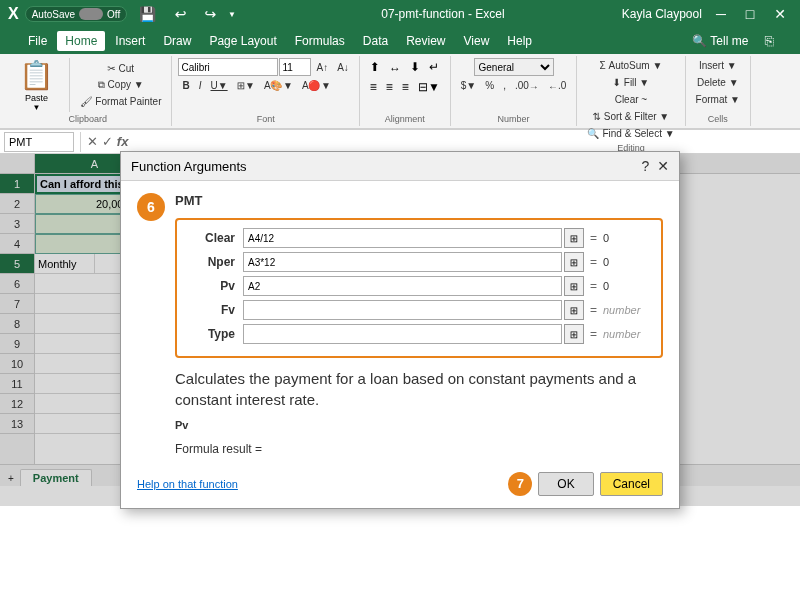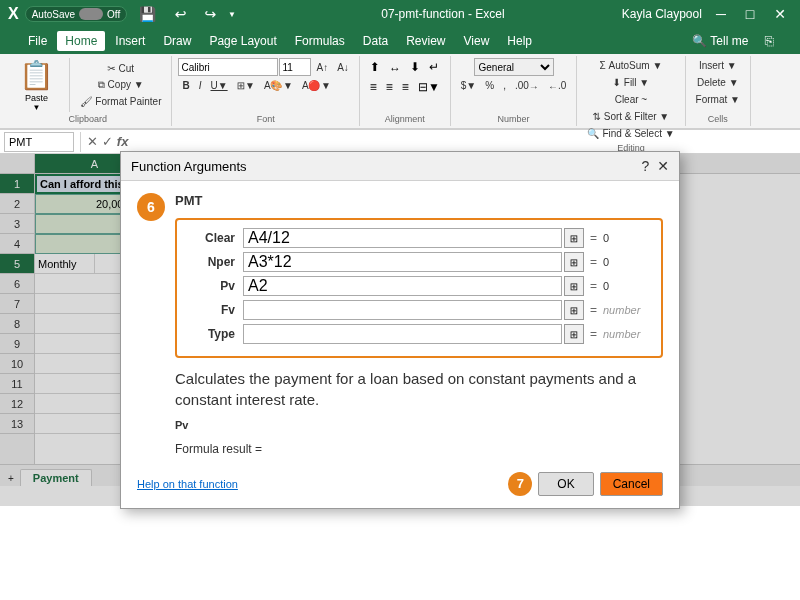--- a/index.html
+++ b/index.html
@@ -175,34 +175,34 @@
     }
     #dialog-title-bar .title { font-size: 13px; font-weight: normal; }
     #dialog-title-bar .dialog-btns { display: flex; gap: 8px; align-items: center; }
     .dialog-help { font-size: 14px; color: #333; cursor: pointer; }
     .dialog-close { font-size: 14px; color: #333; cursor: pointer; background: none; border: none; }
     #dialog-body { padding: 12px 16px; }
     .dialog-func-name { font-size: 13px; font-weight: bold; margin-bottom: 10px; color: #333; }
     .dialog-args-table { width: 100%; border: 2px solid #e8821a; border-radius: 4px; padding: 8px; margin-bottom: 10px; }
     .arg-row { display: flex; align-items: center; margin-bottom: 4px; }
     .arg-label { width: 50px; text-align: right; font-size: 12px; color: #333; margin-right: 8px; font-weight: bold; }
-    .arg-input { flex: 1; height: 20px; border: 1px solid #aaa; font-size: 16px; padding: 0 4px; }
+    .arg-input { flex: 1; height: 20px; border: 1px solid #aaa; font-size: 10px; padding: 0 4px; }
     .arg-icon { width: 20px; height: 20px; background: #f0f0f0; border: 1px solid #999; display: flex; align-items: center; justify-content: center; cursor: pointer; font-size: 10px; margin-left: 2px; }
     .arg-equals { margin: 0 6px; color: #666; }
     .arg-value { color: #333; font-size: 11px; min-width: 50px; }
     .arg-value.gray { color: #999; font-style: italic; }
     .dialog-description { font-size: 15px; color: #333; margin: 8px 0; line-height: 1.4; }
     .dialog-pv-desc { font-size: 11px; color: #333; margin: 8px 0; line-height: 1.4; display: flex; }
     .dialog-pv-label { font-weight: bold; color: #333; margin-right: 6px; }
     .dialog-formula-result { font-size: 12px; color: #333; margin: 8px 0; }
     .dialog-footer { display: flex; align-items: center; justify-content: space-between; margin-top: 8px; }
     .dialog-help-link { color: #0066cc; cursor: pointer; font-size: 11px; text-decoration: underline; }
     .dialog-footer-btns { display: flex; gap: 6px; }
     .dialog-ok-btn { background: #e0e0e0; border: 1px solid #999; padding: 4px 18px; cursor: pointer; font-size: 12px; border-radius: 2px; }
-    .dialog-cancel-btn { background: #f97316; border: 1px solid #999; padding: 4px 12px; cursor: pointer; font-size: 12px; border-radius: 2px; }
+    .dialog-cancel-btn { background: #fde047; border: 1px solid #999; padding: 4px 12px; cursor: pointer; font-size: 12px; border-radius: 2px; }
     .orange-circle { background: #e8821a; color: white; border-radius: 50%; width: 28px; height: 28px; display: flex; align-items: center; justify-content: center; font-size: 14px; font-weight: bold; flex-shrink: 0; margin-right: 10px; }
     .step7-circle { background: #e8821a; color: white; border-radius: 50%; width: 24px; height: 24px; display: flex; align-items: center; justify-content: center; font-size: 13px; font-weight: bold; flex-shrink: 0; }
     .dialog-left-section { display: flex; align-items: flex-start; margin-bottom: 8px; }
   </style>
 </head>
 <body>
 
 <div id="title-bar">
   <div class="left">
     <span style="font-size:16px; font-weight:bold;">X</span>

